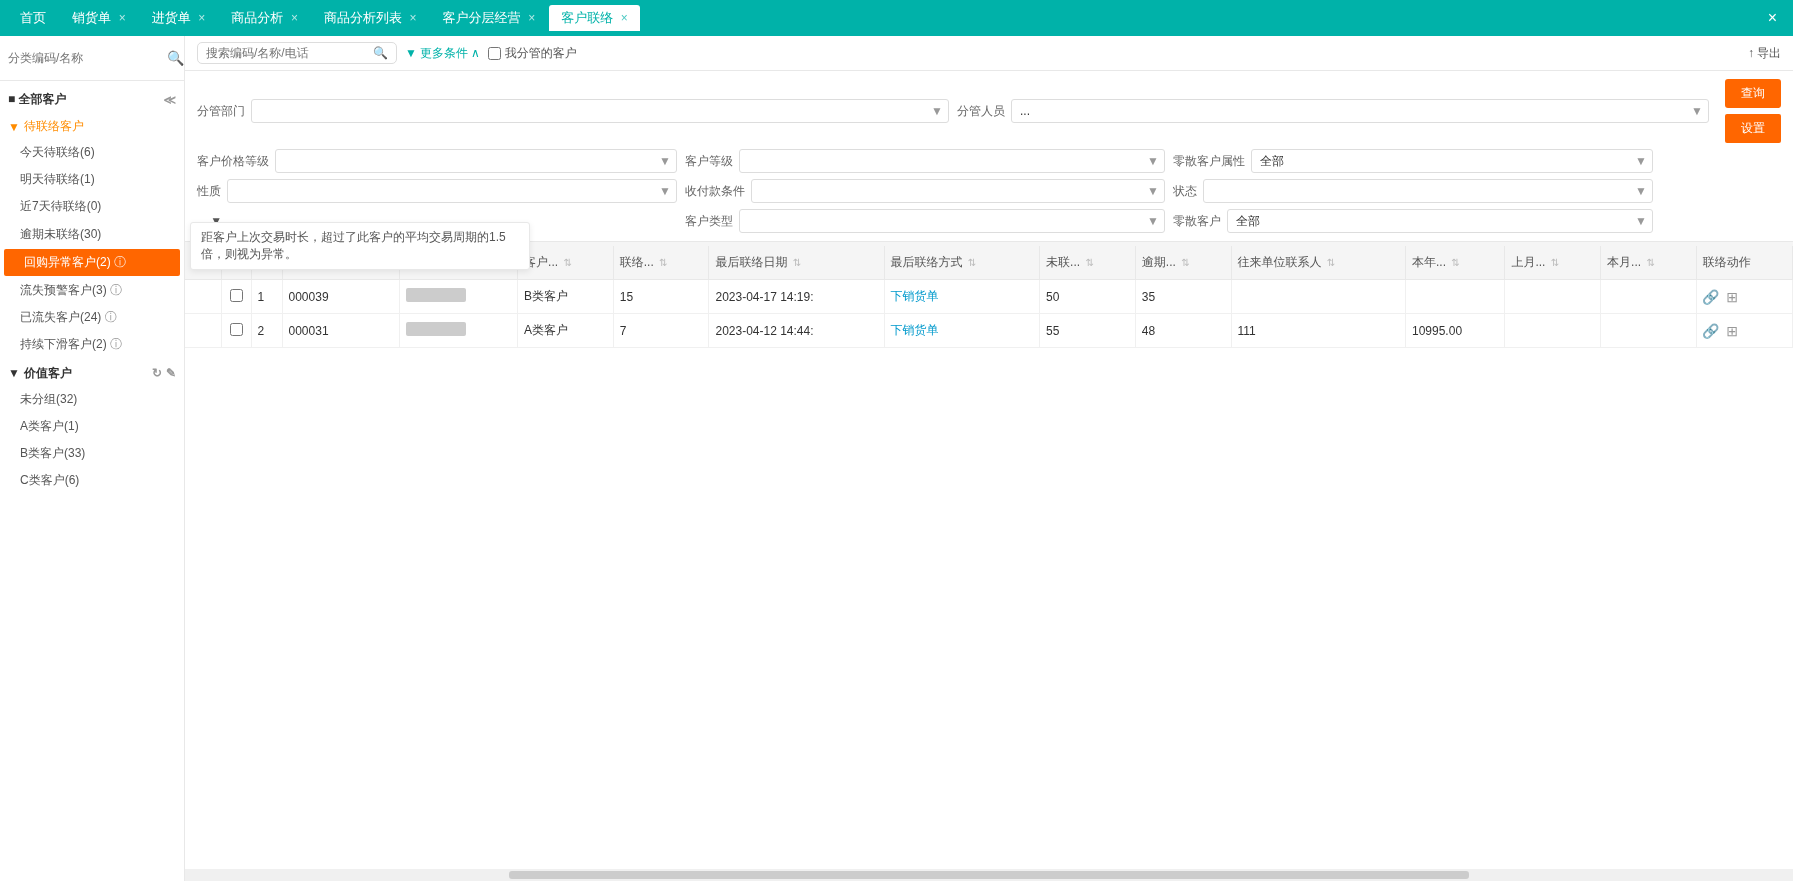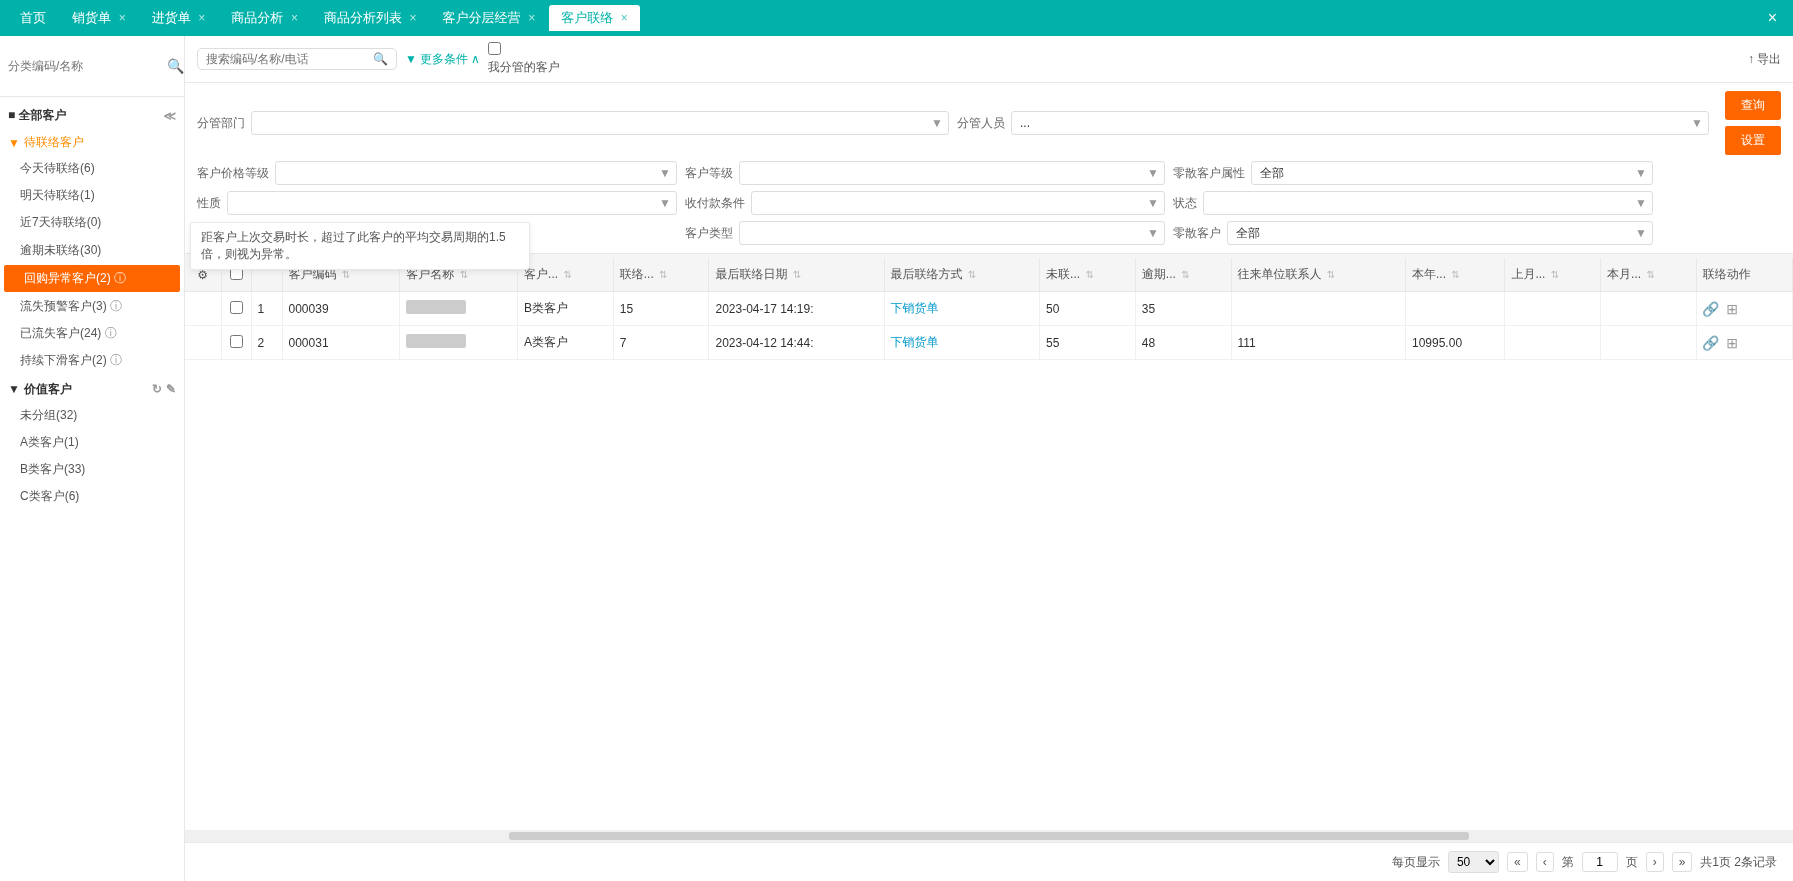--- a/index.html
+++ b/index.html
@@ -43,21 +43,21 @@
       width: 185px;
       background: #fff;
       border-right: 1px solid #e8e8e8;
       display: flex;
       flex-direction: column;
       overflow: hidden;
     }
     .sidebar-search {
       display: flex;
       align-items: center;
-      padding: 22px 8px;
+      padding: 14px 8px;
       border-bottom: 1px solid #e8e8e8;
       gap: 4px;
     }
     .sidebar-search input {
       flex: 1;
       border: none;
       outline: none;
       font-size: 12px;
       color: #999;
     }
@@ -143,25 +143,24 @@
     .filter-more {
       color: #00b2a9;
       cursor: pointer;
       display: flex;
       align-items: center;
       gap: 3px;
       white-space: nowrap;
     }
     .filter-checkbox {
       display: flex;
-      align-items: flex-start;
+      align-items: center;
       gap: 4px;
       color: #555;
       cursor: pointer;
-      flex-direction: column;
     }
     .export-btn {
       margin-left: auto;
       color: #555;
       cursor: pointer;
       display: flex;
       align-items: center;
       gap: 3px;
     }
 
@@ -636,30 +635,14 @@
       </td>
     </tr>
           </tbody>
       </table>
     </div>
 
     <div class="horizontal-scroll-bar">
       <div class="scroll-thumb"></div>
     </div>
 
-    <div class="pagination-bar">
-      <span>每页显示</span>
-      <select class="page-size-select">
-        <option>50</option>
-        <option>100</option>
-        <option>200</option>
-      </select>
-      <button class="page-btn">«</button>
-      <button class="page-btn">‹</button>
-      <span>第</span>
-      <input class="page-input" type="text" value="1" style="">
-      <span>页</span>
-      <button class="page-btn">›</button>
-      <button class="page-btn">»</button>
-      <span>共1页 2条记录</span>
-    </div>
   </div>
 </div>
 
 </body></html>

